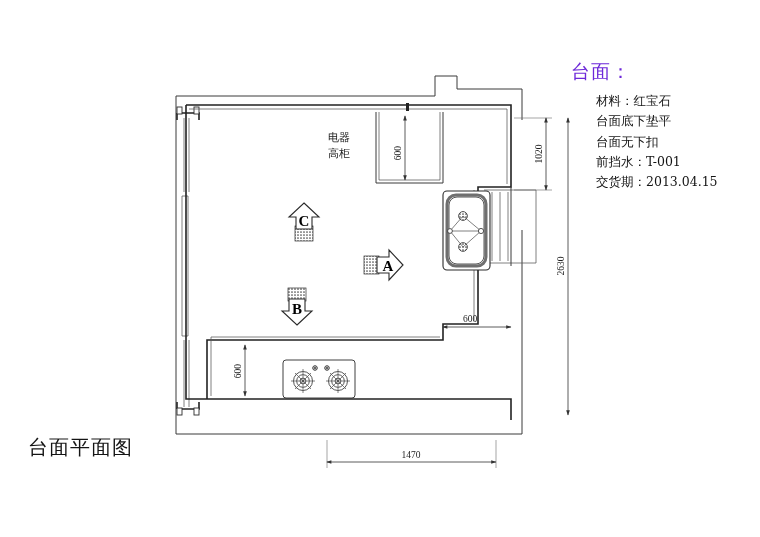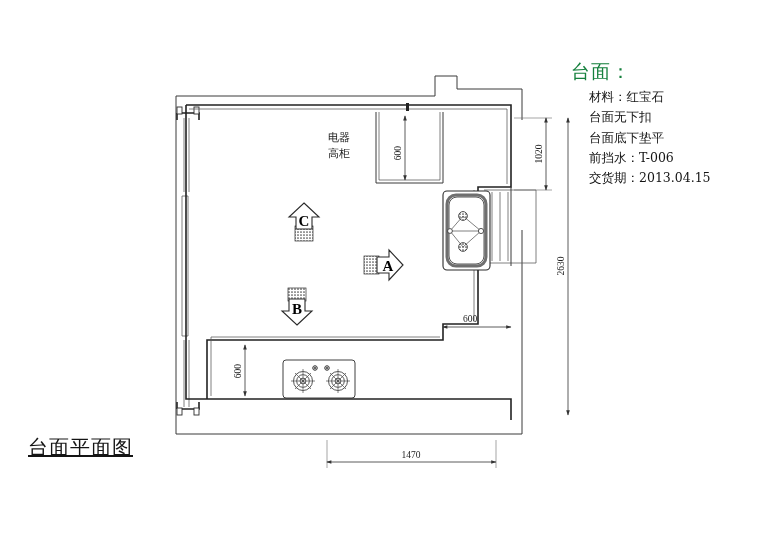--- a/index.html
+++ b/index.html
@@ -11,31 +11,30 @@
   #stage{position:absolute;inset:0;}
   svg#drawing{position:absolute;left:0;top:0;width:760px;height:537px;}
 
   
   .spec-panel{
     position:absolute;left:571px;top:58px;width:185px;
     font-family:"DejaVu Serif","Liberation Serif",serif;
   }
   .spec-title{
     font-size:19px;line-height:26px;letter-spacing:1px;
-    color:#15803d;margin:0 0 3px 0;font-weight:400;
-  }
-  .spec-list{list-style:none;margin:0;padding:0 0 0 18px;}
+    color:#6d28d9;margin:0 0 3px 0;font-weight:400;
+  }
+  .spec-list{list-style:none;margin:7px;padding:0 0 0 18px;}
   .spec-list li{
     font-size:12.5px;line-height:20.3px;white-space:nowrap;color:#141414;
   }
   .plan-caption{
     position:absolute;left:28px;top:434px;
     font-size:20px;line-height:26px;letter-spacing:1px;color:#141414;
     font-family:"DejaVu Serif","Liberation Serif",serif;
-    text-decoration:underline;
   }
 
   
   .dimtxt{
     font-family:"Liberation Serif","DejaVu Serif",serif;
     font-size:9.5px;fill:#1e1e1e;
   }
   .cabtxt{
     font-family:"DejaVu Serif","Liberation Serif",serif;
     font-size:11px;fill:#1a1a1a;
@@ -227,22 +226,22 @@
     <g>
       <text class="cabtxt" x="328" y="141">电器</text>
       <text class="cabtxt" x="328" y="157">高柜</text>
     </g>
   </svg>
 
   <div class="spec-panel">
     <div class="spec-title">台面：</div>
     <ul class="spec-list">
       <li>材料：红宝石</li>
+      <li>台面底下垫平</li>
       <li>台面无下扣</li>
-      <li>台面底下垫平</li>
-      <li>前挡水：T-006</li>
+      <li>前挡水：T-001</li>
       <li>交货期：2013.04.15</li>
     </ul>
   </div>
 
   <div class="plan-caption">台面平面图</div>
 
 </div>
 
 </body></html>

